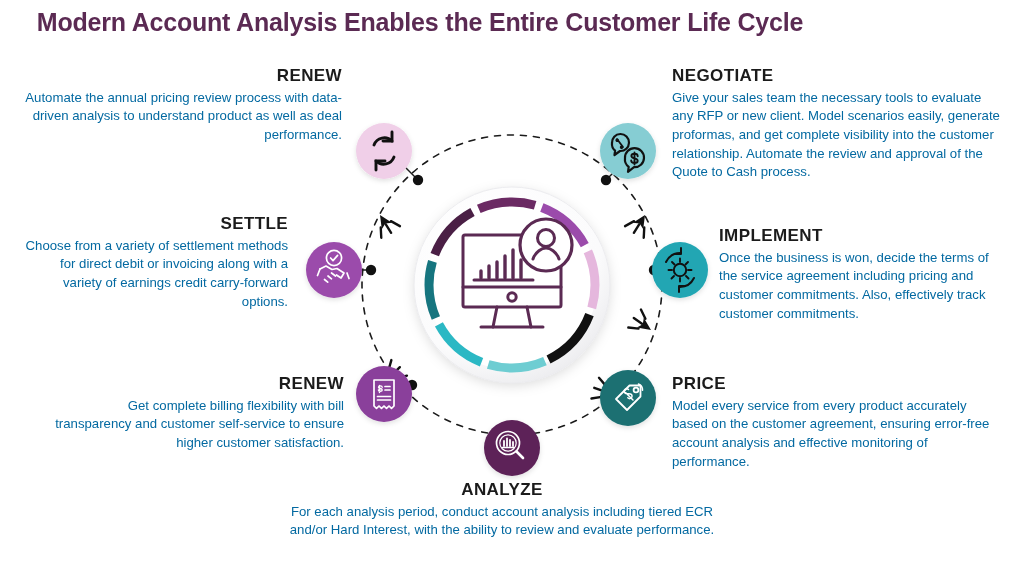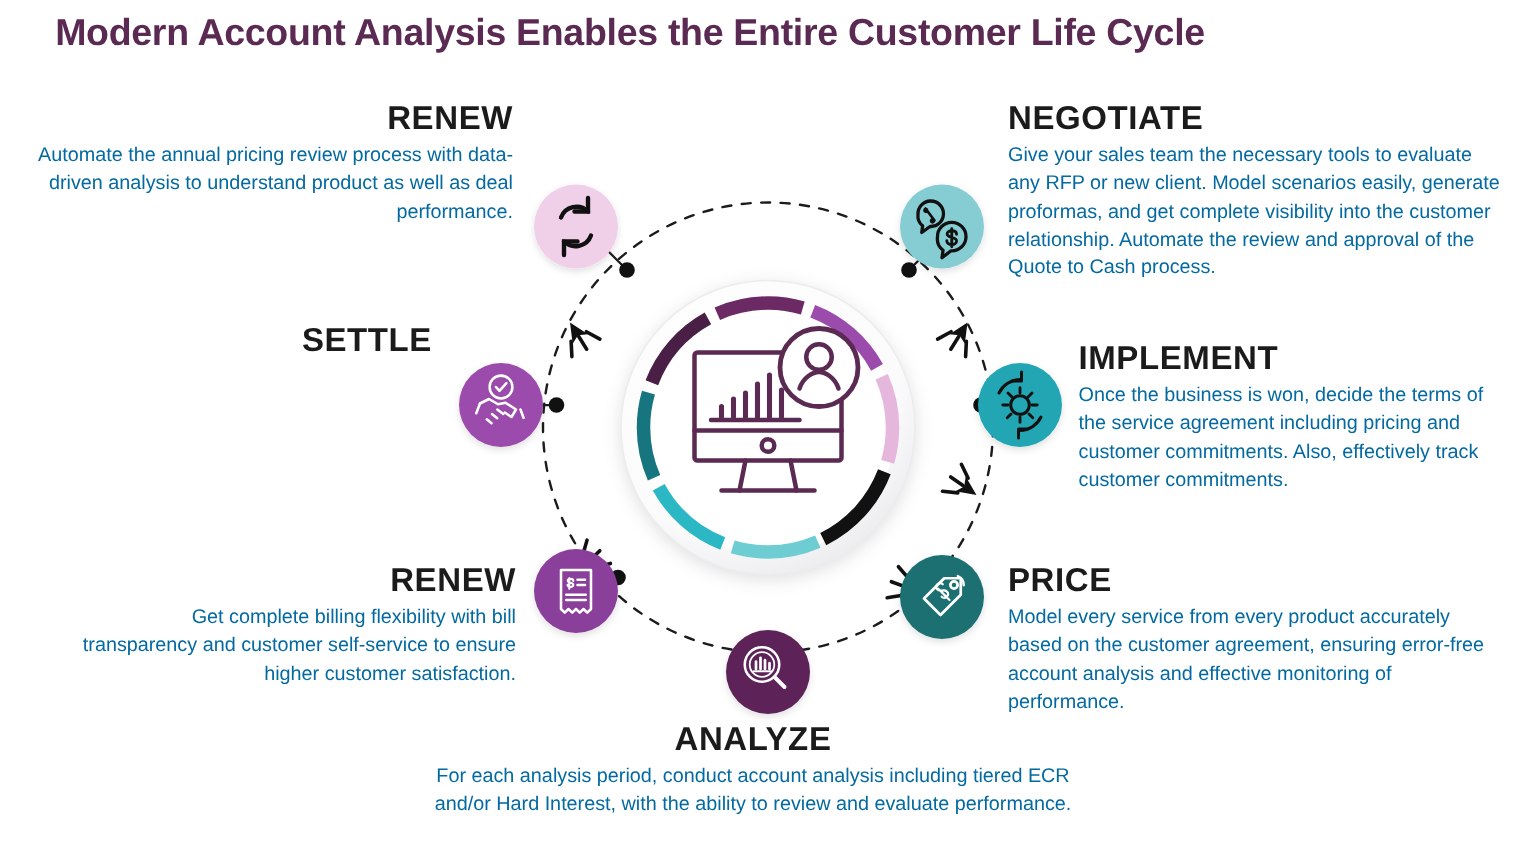--- a/index.html
+++ b/index.html
@@ -31,21 +31,21 @@
     font-size: 25px;
     font-weight: bold;
     color: #5b2a53;
     letter-spacing: -0.2px;
     font-family: "Liberation Sans", sans-serif;
   }
 
   
   .block { position: absolute; }
   .block .heading {
-    font-size: 22px;
+    font-size: 17px;
     font-weight: bold;
     color: #1b1b1b;
     letter-spacing: 0.4px;
     line-height: 1.15;
     margin: 0 0 3px 0;
   }
   .block .body {
     font-size: 13.2px;
     line-height: 1.42;
     color: #0369a1;
@@ -273,20 +273,21 @@
     </g>
   </svg>
 
   <div class="block align-right" id="blk-renew">
     <div class="heading">RENEW</div>
     <div class="body">Automate the annual pricing review process with data-driven analysis to understand product as well as deal performance.</div>
   </div>
 
   <div class="block align-right" id="blk-settle">
     <div class="heading">SETTLE</div>
+    <div class="body">Choose from a variety of settlement methods for direct debit or invoicing along with a variety of earnings credit carry-forward options.</div>
   </div>
 
   <div class="block align-right" id="blk-bill">
     <div class="heading">RENEW</div>
     <div class="body">Get complete billing flexibility with bill transparency and customer self-service to ensure higher customer satisfaction.</div>
   </div>
 
   <div class="block align-left" id="blk-implement">
     <div class="heading">IMPLEMENT</div>
     <div class="body">Once the business is won, decide the terms of the service agreement including pricing and customer commitments. Also, effectively track customer commitments.</div>

